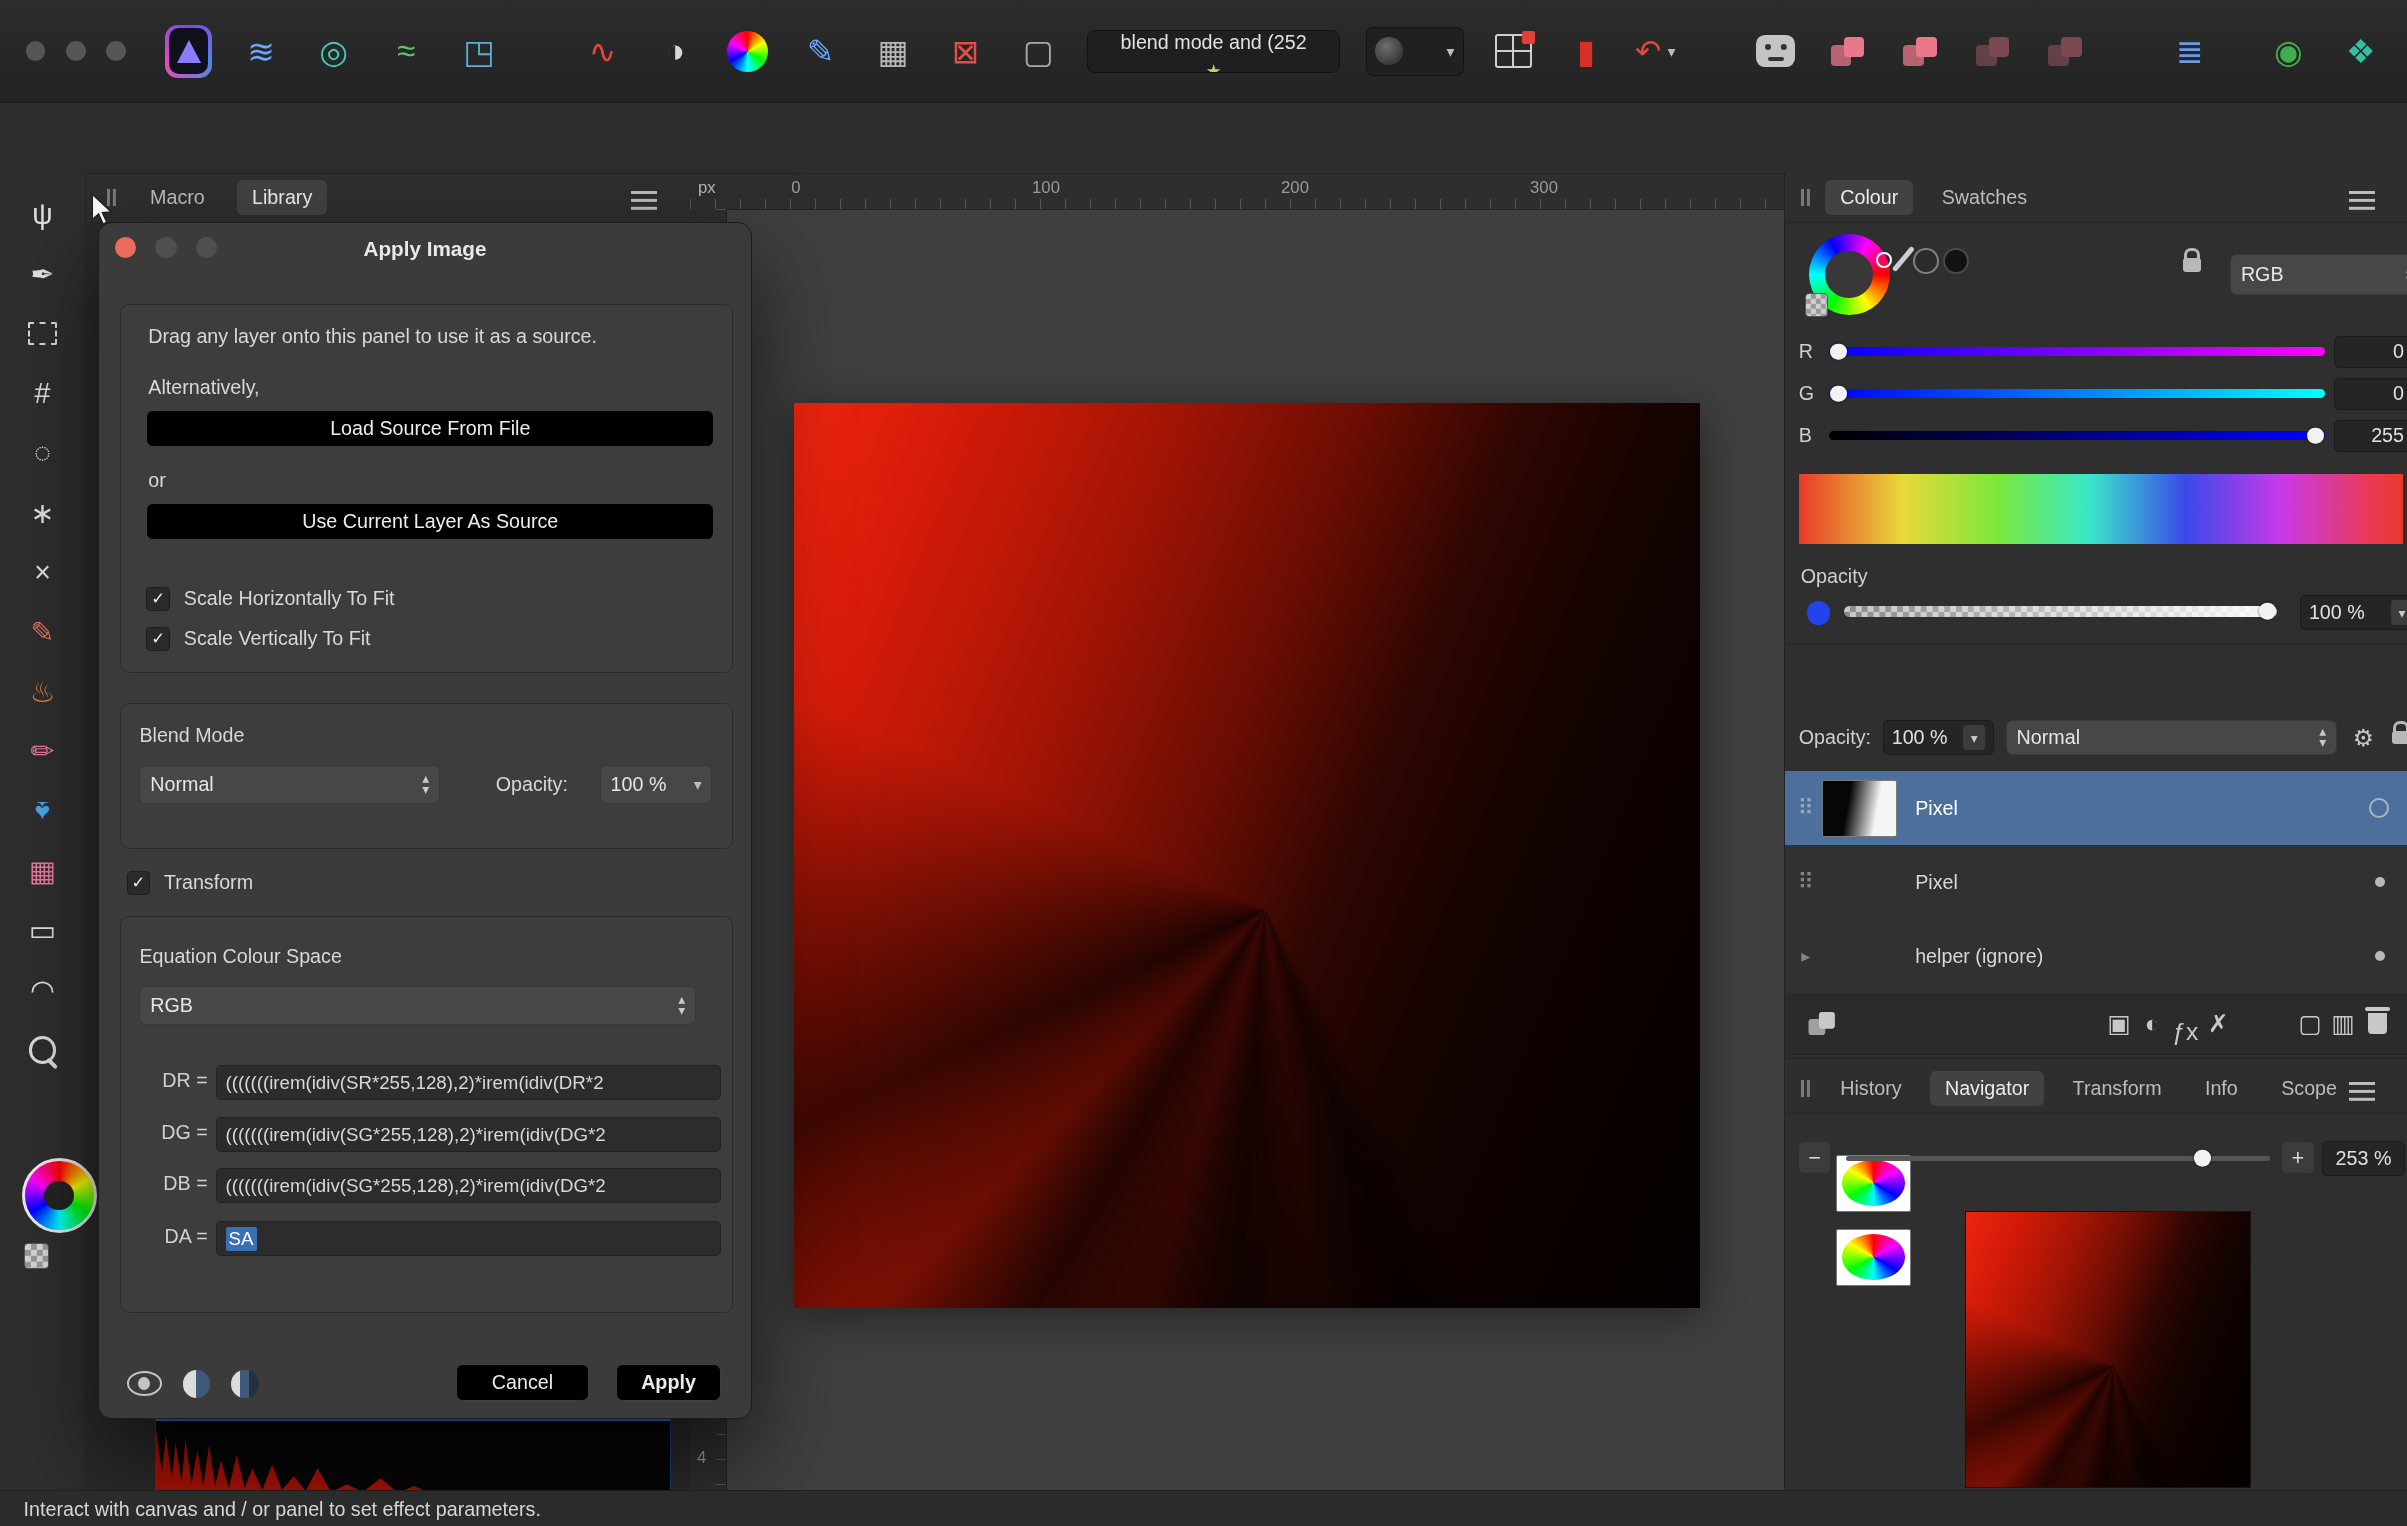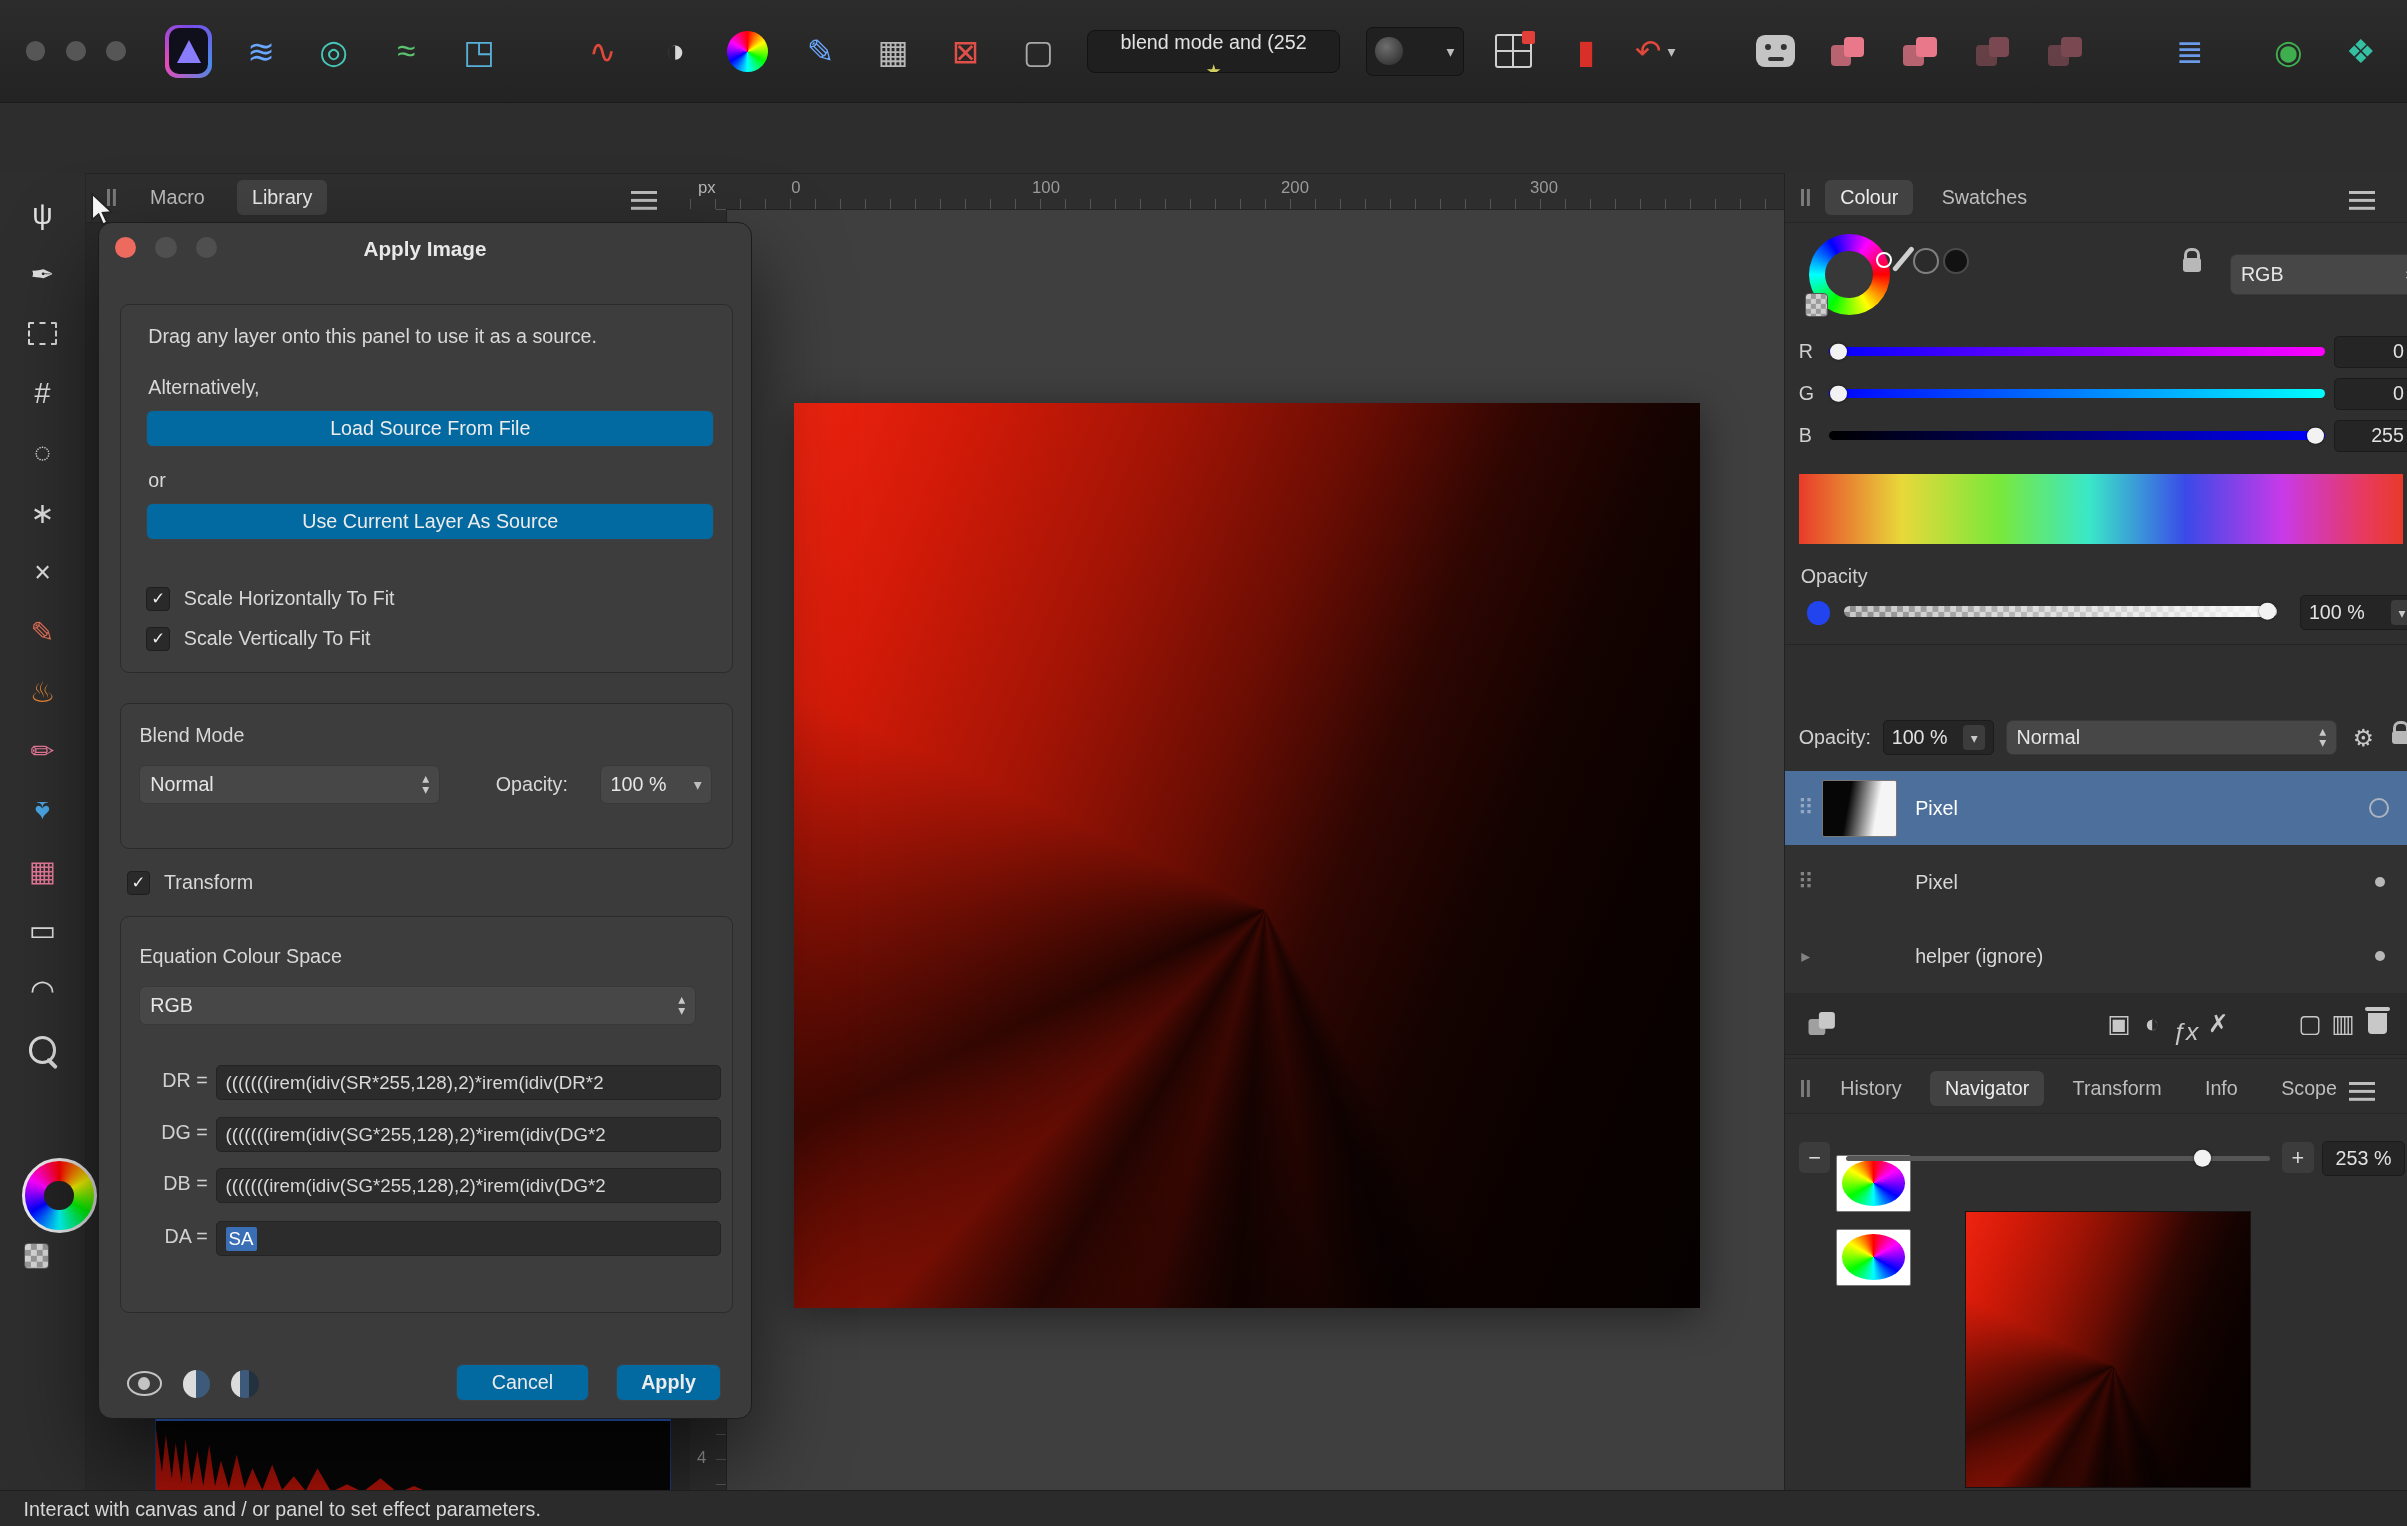--- a/index.html
+++ b/index.html
@@ -144,21 +144,21 @@
   
   .dialog{position:absolute;left:98px;top:222px;width:652px;height:1195px;background:#3b3b3b;border:1px solid #1c1c1c;
           border-radius:13.8px;box-shadow:0 39px 89px rgba(0,0,0,.6);z-index:50;}
   .dtitle{position:absolute;left:0;top:0;right:0;height:51px;display:flex;align-items:center;justify-content:center;
           color:#e8e8e8;font-size:20.7px;font-weight:bold;}
   .dlights{position:absolute;left:15.8px;top:13.8px;display:flex;gap:18.7px;}
   .dlight{width:21.7px;height:21.7px;border-radius:50%;background:#4f4f4f;}
   .dlight.red{background:#ec6a5e;}
   .inset{position:absolute;left:20.7px;width:611px;background:#3d3d3d;border:1px solid #2b2b2b;border-radius:8.9px;}
   .dtext{position:absolute;left:27.6px;color:#d8d8d8;white-space:nowrap;}
-  .dbtn{position:absolute;height:35px;background:#0369a1;border:1px solid #404040;border-radius:6.9px;color:#ececec;
+  .dbtn{position:absolute;height:35px;background:#000000;border:1px solid #404040;border-radius:6.9px;color:#ececec;
         display:flex;align-items:center;justify-content:center;font-size:19.7px;}
   .cbrow{position:absolute;left:25.6px;display:flex;align-items:center;gap:13.8px;color:#d8d8d8;}
   .cbox{width:21.7px;height:21.7px;background:#2a2a2a;border:1px solid #1e1e1e;border-radius:3.9px;display:flex;align-items:center;justify-content:center;
         color:#f0f0f0;font-size:16.7px;}
   .eqrow{position:absolute;left:0;width:611px;height:33px;}
   .eqlabel{position:absolute;left:0;width:87px;text-align:right;color:#d0d0d0;top:3.9px;}
   .eqfield{position:absolute;left:95px;width:486px;height:33px;background:#2c2c2c;border:1px solid #232323;border-radius:4.9px;
            color:#d8d8d8;font-size:18.7px;display:flex;align-items:center;padding:0 8.9px;overflow:hidden;white-space:nowrap;}
   .seltext{background:#3b6fb5;color:#fff;padding:1px 3px;border-radius:2px;}
   .eye{width:31.5px;height:20.7px;border:2px solid #c4c4c4;border-radius:50%;position:relative;}
@@ -399,21 +399,21 @@
       <span class="thumb rainbow"></span>
       <span class="lname">helper (ignore)</span>
       <span class="lvis dotfill"></span>
     </div>
 
     <div class="lfooter">
       <span class="dupe" style="--c:#c8c8c8;margin-left:19.7px;transform:scale(.8);"></span>
       <span style="flex:1;"></span>
       <span class="fico">▣</span>
       <span class="fico">◐</span>
-      <span class="fico" style="font-style:italic;margin-top:16px;">ƒx</span>
+      <span class="fico" style="margin-top:16px;">ƒx</span>
       <span class="fico">✗</span>
       <span style="width:59px;"></span>
       <span class="fico">▢</span>
       <span class="fico">▥</span>
       <span class="trash" style="margin-right:21.7px;"></span>
     </div>
 
     <div class="sep" style="top:885px;"></div>
 
     <div class="ptabs" style="position:absolute;left:0;right:0;top:891px;">

